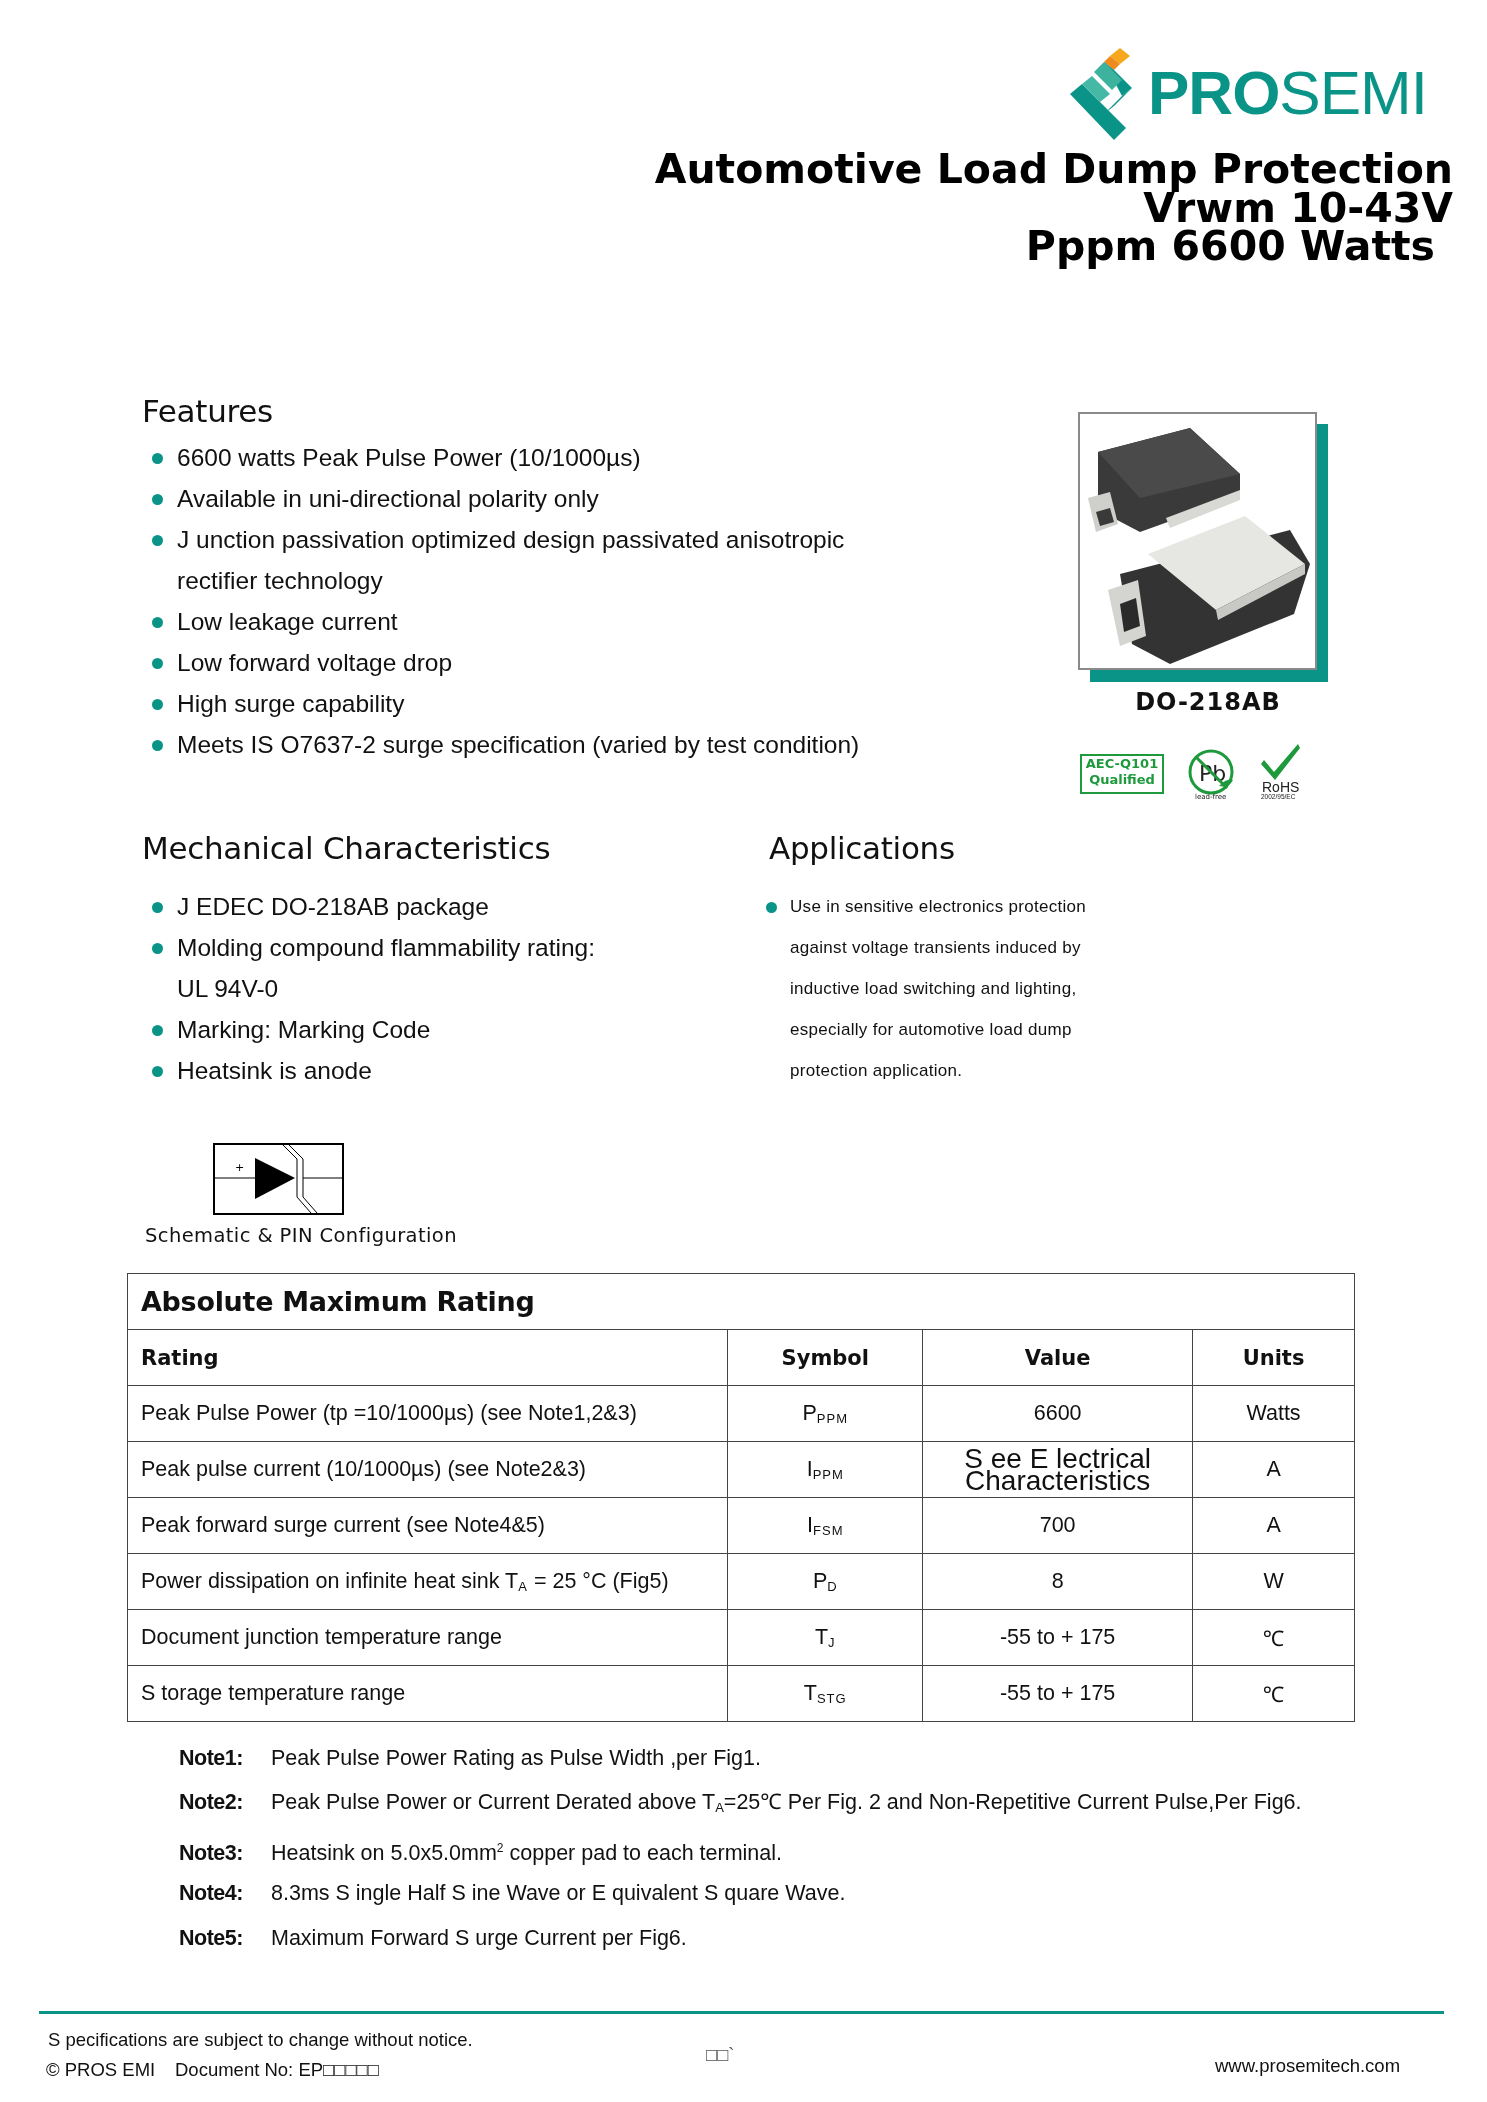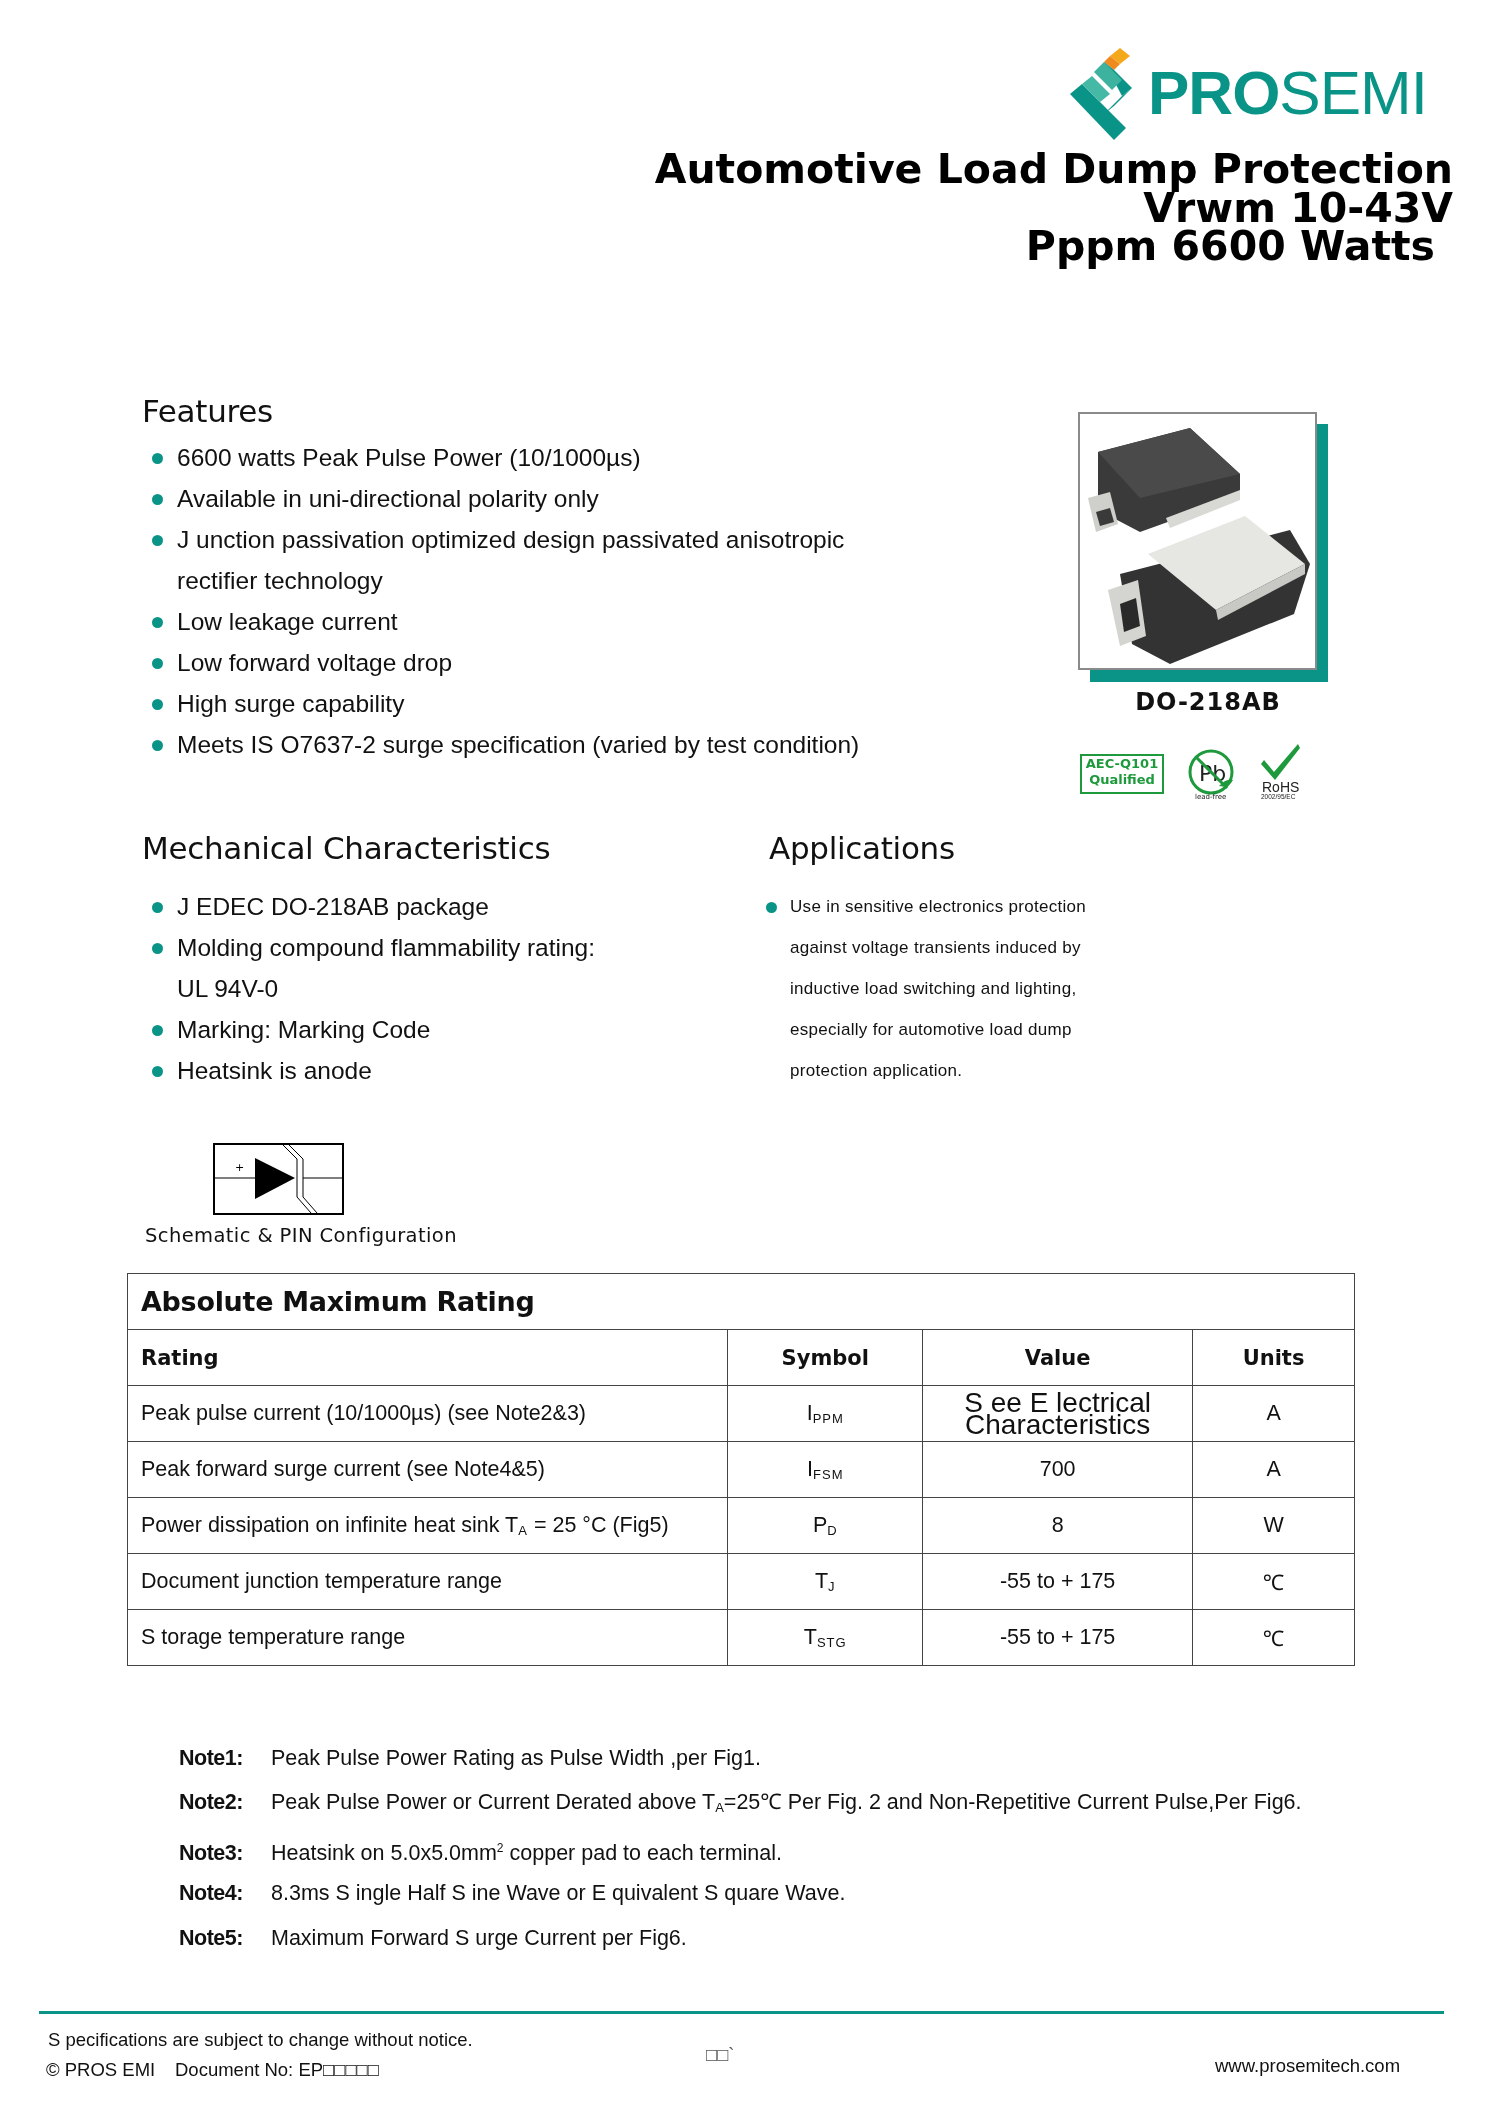--- a/index.html
+++ b/index.html
@@ -188,20 +188,26 @@
       <tr>
         <td class="tt" colspan="4">Absolute Maximum Rating</td>
       </tr>
   <tr>
     <th class="l">Rating</th>
     <th class="c">Symbol</th>
     <th class="c">Value</th>
     <th class="c">Units</th>
   </tr>
   <tr>
+    <td>Peak Pulse Power (tp =10/1000µs) (see Note1,2&amp;3)</td>
+    <td class="c"><span>P</span><sub>PPM</sub></td>
+    <td class="c">6600</td>
+    <td class="c">Watts</td>
+  </tr>
+  <tr>
     <td>Peak pulse current (10/1000µs) (see Note2&amp;3)</td>
     <td class="c"><span>I</span><sub>PPM</sub></td>
     <td class="c two">
           <div>S ee E lectrical</div>
           <div>Characteristics</div>
         </td>
     <td class="c">A</td>
   </tr>
   <tr>
     <td>Peak forward surge current (see Note4&amp;5)</td>

